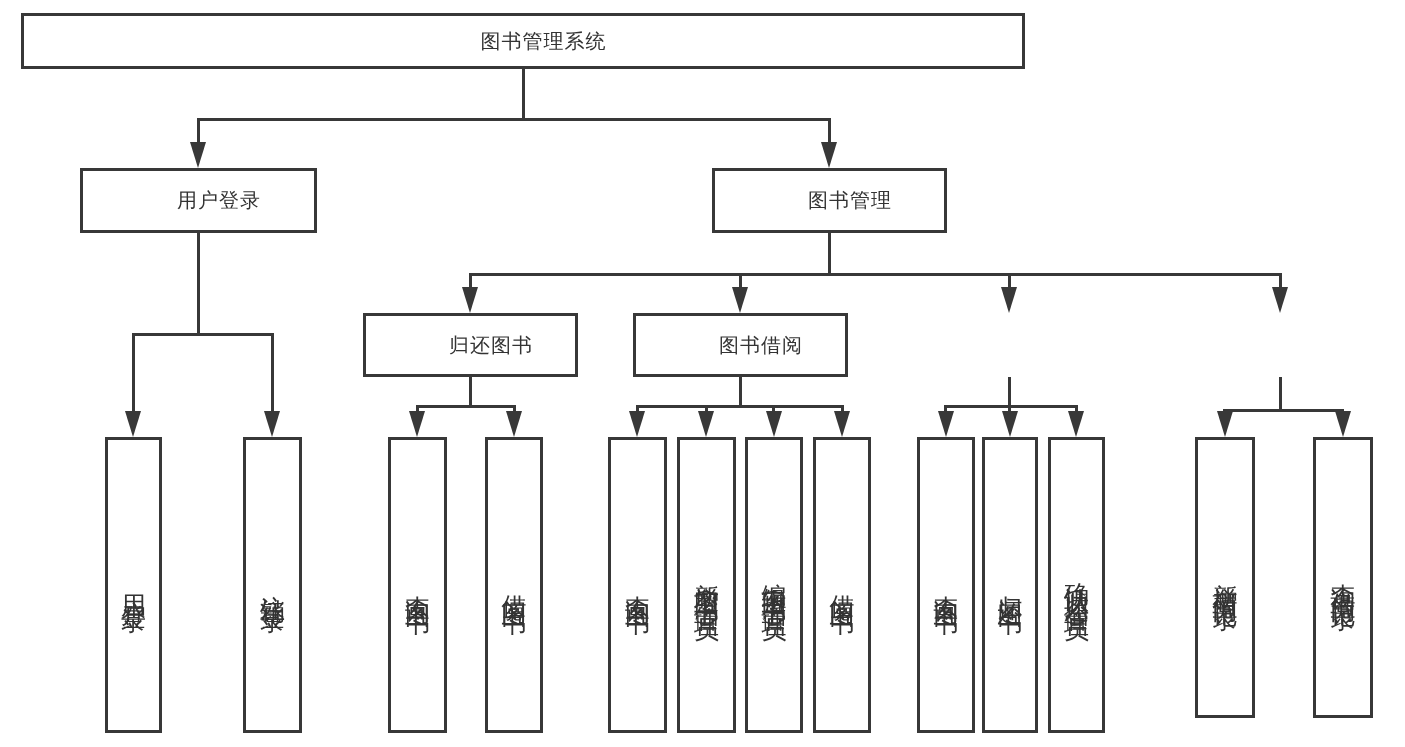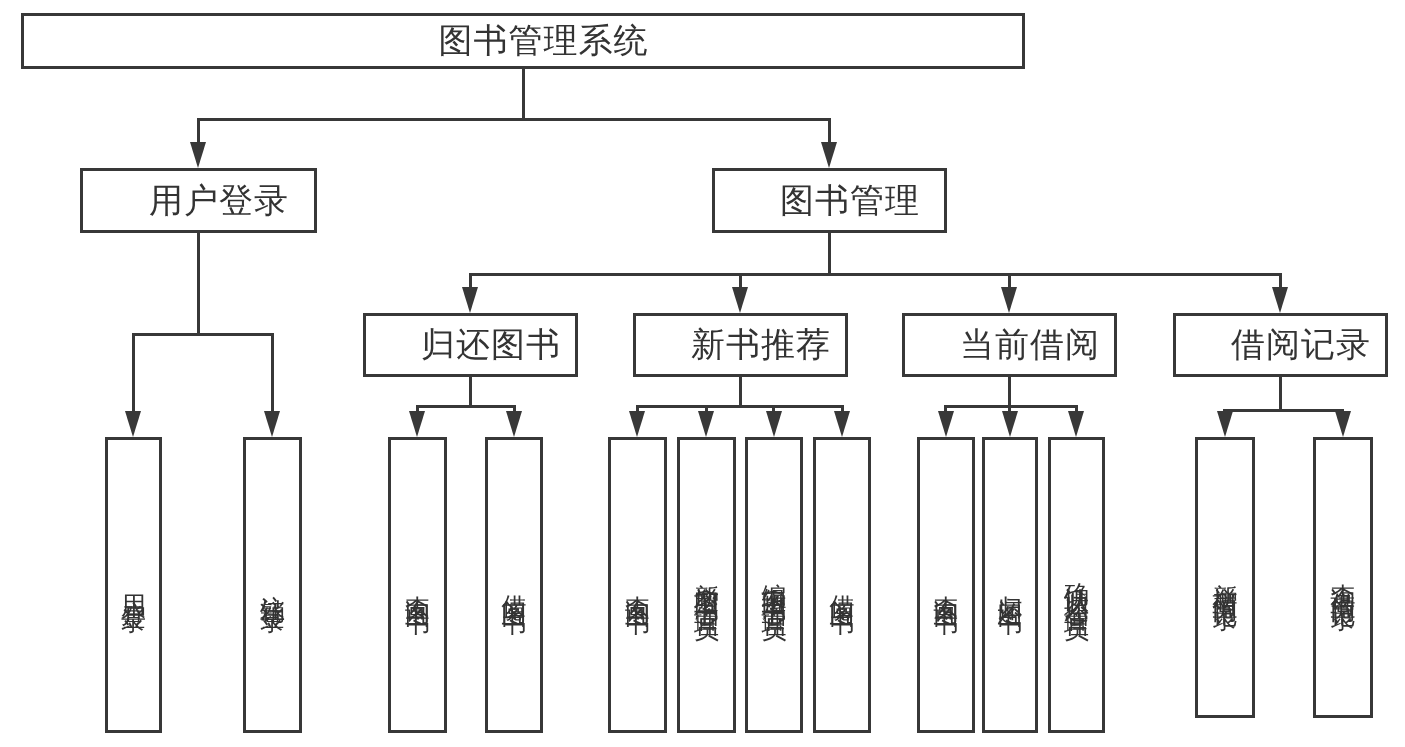--- a/index.html
+++ b/index.html
@@ -4,21 +4,21 @@
 <style>
   html,body{margin:0;padding:0;background:#fff;}
   #canvas{
     position:relative;width:1405px;height:747px;background:#ffffff;overflow:hidden;
     font-family:"Liberation Sans",sans-serif;
   }
   .box{
     position:absolute;border:3px solid #383838;background:#ffffff;box-sizing:border-box;
     display:flex;align-items:center;justify-content:center;color:#333333;
   }
-  .hbox{font-size:34px;letter-spacing:1px;white-space:nowrap;padding-left:41px;}
+  .hbox{font-size:20px;letter-spacing:1px;white-space:nowrap;padding-left:41px;}
   .vbox{
     writing-mode:vertical-rl;text-orientation:mixed;
     font-size:25px;letter-spacing:5px;line-height:1;
   }
   .line{position:absolute;background:#383838;}
   .arrow{
     position:absolute;width:0;height:0;
     border-left:8px solid transparent;border-right:8px solid transparent;
     border-top:26px solid #383838;
   }
@@ -40,27 +40,21 @@
     <span>用户登录</span>
   </div>
   <div class="box hbox" style="left:712px;top:168px;width:235px;height:65px;">
     <span>图书管理</span>
   </div>
 
   <div class="box hbox" style="left:363px;top:313px;width:215px;height:64px;">
     <span>归还图书</span>
   </div>
   <div class="box hbox" style="left:633px;top:313px;width:215px;height:64px;">
-    <span>新书推荐</span>
-  </div>
-  <div class="box hbox" style="left:902px;top:313px;width:215px;height:64px;">
-    <span>当前借阅</span>
-  </div>
-  <div class="box hbox" style="left:1173px;top:313px;width:215px;height:64px;">
-    <span>借阅记录</span>
+    <span>图书借阅</span>
   </div>
 
   <div class="box vbox" style="left:105px;top:437px;width:57px;height:296px;">
     <span>用户登录</span>
   </div>
   <div class="box vbox" style="left:243px;top:437px;width:59px;height:296px;">
     <span>注销登录</span>
   </div>
   <div class="box vbox" style="left:388px;top:437px;width:59px;height:296px;">
     <span>查询图书</span>

